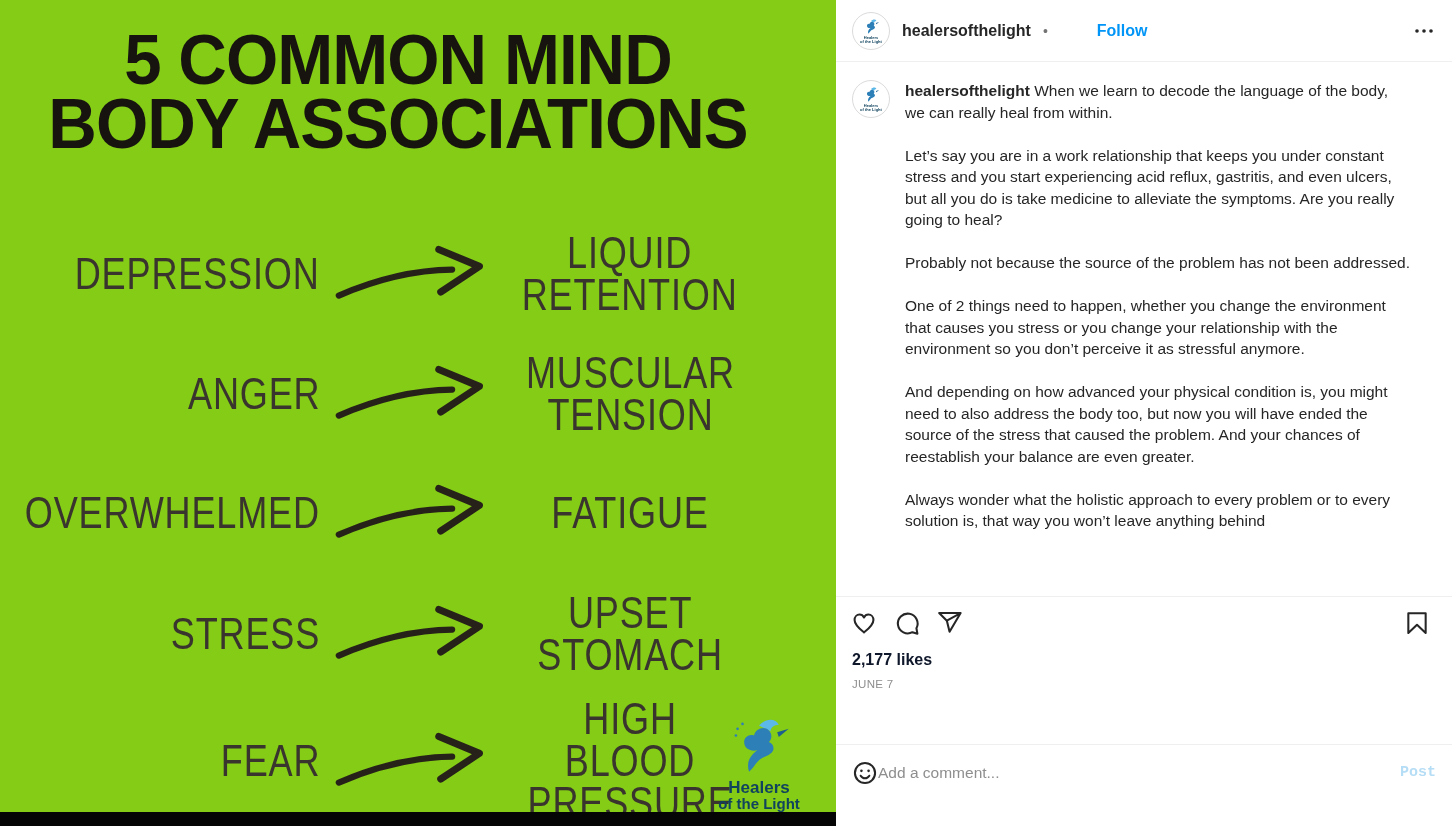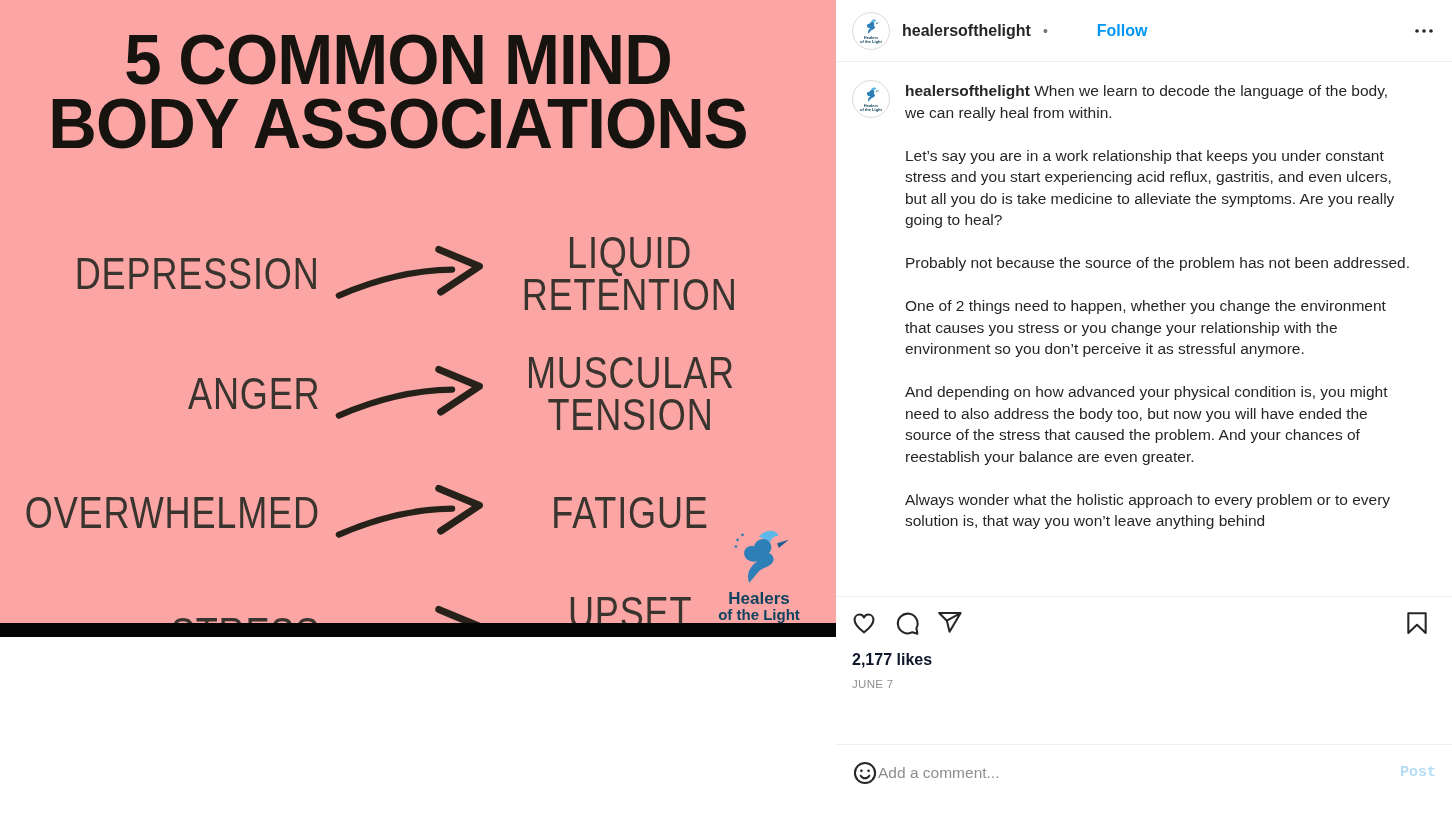--- a/index.html
+++ b/index.html
@@ -1,20 +1,20 @@
 <!DOCTYPE html>
 <html><head>
 <meta charset="utf-8">
 <style>
   * { margin:0; padding:0; box-sizing:border-box; }
   html,body { width:1452px; height:826px; overflow:hidden; }
   body { font-family:"Liberation Sans","DejaVu Sans",sans-serif; background:#fff; display:flex; }
 
   
-  .post-image { position:relative; width:836px; height:637px; background:#fca5a5; overflow:hidden; flex:0 0 836px; }
+  .post-image { position:relative; width:836px; height:826px; background:#84cc16; overflow:hidden; flex:0 0 836px; }
   .img-title { position:absolute; top:28px; left:0; right:40px; text-align:center;
     font-weight:bold; font-size:70px; line-height:64px; letter-spacing:-1px; color:#171410;
     white-space:pre-line; transform:scaleX(.96); transform-origin:center; }
   .assoc-row { position:absolute; left:0; right:0; display:grid;
     grid-template-columns:320px 185px 250px; align-items:center; }
   .mind { justify-self:end; text-align:right; font-size:44px; color:#39342e; letter-spacing:1px;
     transform:scaleX(.82); transform-origin:right center; white-space:nowrap; }
   .body-label { justify-self:center; text-align:center; font-size:44px; line-height:.95;
     color:#39342e; letter-spacing:1px; white-space:pre-line; transform:scaleX(.82); transform-origin:center; }
   .arrow { width:175px; height:62px; justify-self:center; transform:rotate(-5deg); }

